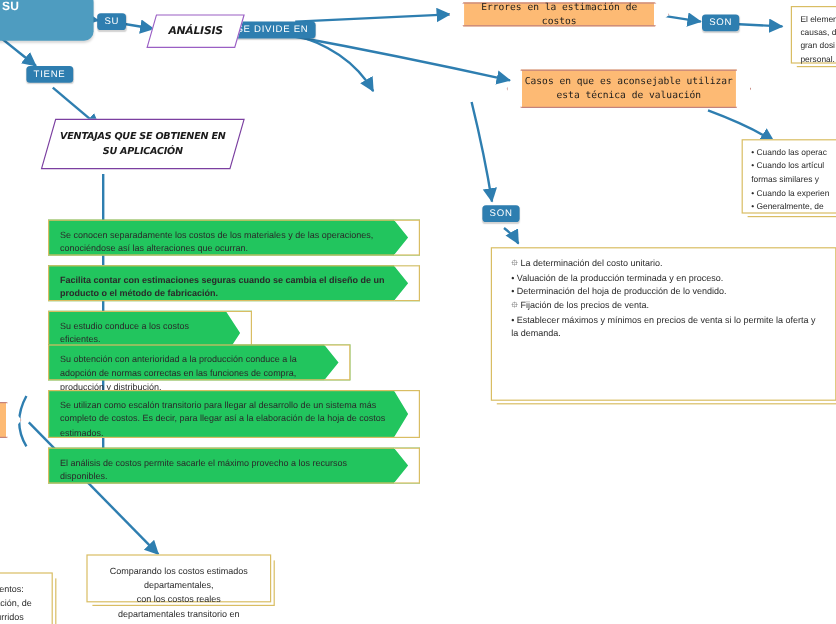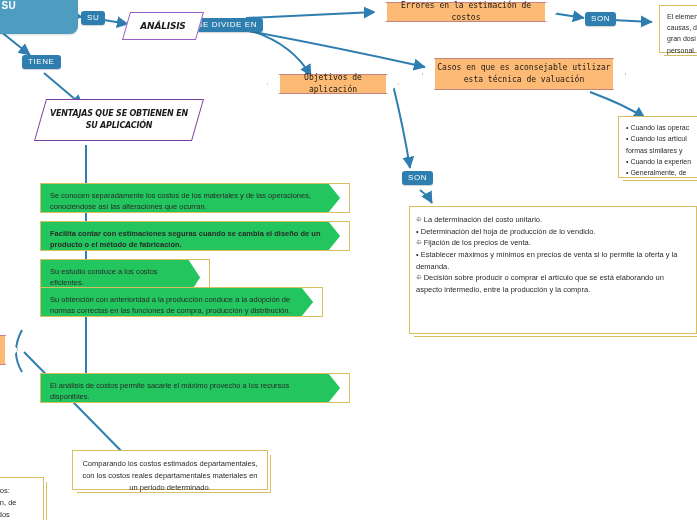--- a/index.html
+++ b/index.html
@@ -87,21 +87,21 @@
     clip-path:polygon(0 0,100% 0,100% 100%,0 100%,55% 50%);
     box-sizing:border-box;
   }
 
   
   .note{
     position:absolute;background:#ffffff;
     border:1px solid #d9bd63;
     box-sizing:border-box;
     font-size:7.5px;line-height:1.55;color:#2a2a2a;
-    padding:7px 6px;
+    padding:7px 16px;
     box-shadow:3px 3px 0 -1px #ffffff, 4px 4px 0 -1px #d9bd63;
   }
   .note.center{text-align:center;}
   .note .ln{display:block;}
   .note .bul{display:block;}
 </style>
 </head>
 <body>
 
 <div id="canvas">
@@ -163,71 +163,71 @@
 
   <div class="para violet" style="left:40px;top:99px;width:156px;height:40px;">
     <div class="inner" style="font-size:8px;white-space:pre-line;line-height:1.45;">VENTAJAS QUE SE OBTIENEN EN
 SU APLICACIÓN</div>
   </div>
 
   <div class="hexnode" style="left:386px;top:2px;width:160px;height:20px;">
     <span>Errores en la estimación de costos</span>
   </div>
 
-  <div class="hexnode" style="left:279px;top:74px;width:108px;height:20px;">
-    <span>Objetivos de aplicación</span>
-  </div>
 
   <div class="hexnode" style="left:434px;top:58px;width:180px;height:32px;white-space:pre-line;">
     <span>Casos en que es aconsejable utilizar
 esta técnica de valuación</span>
   </div>
 
   <div class="ribbon" style="left:40px;top:183px;width:310px;height:30px;">
     <span>Se conocen separadamente los costos de los materiales y de las operaciones, conociéndose así las alteraciones que ocurran.</span>
   </div>
   <div class="ribbon" style="left:40px;top:221px;width:310px;height:30px;font-weight:bold;">
     <span>Facilita contar con estimaciones seguras cuando se cambia el diseño de un producto o el método de fabricación.</span>
   </div>
   <div class="ribbon" style="left:40px;top:259px;width:170px;height:37px;">
     <span>Su estudio conduce a los costos eficientes.</span>
   </div>
-  <div class="ribbon" style="left:40px;top:287px;width:283px;height:30px;">
+  <div class="ribbon" style="left:40px;top:287px;width:252px;height:30px;">
     <span>Su obtención con anterioridad a la producción conduce a la adopción de normas correctas en las funciones de compra, producción y distribución.</span>
+  </div>
+  <div class="ribbon" style="left:40px;top:325px;width:310px;height:40px;">
+    <span>Se utilizan como escalón transitorio para llegar al desarrollo de un sistema más completo de costos. Es decir, para llegar así a la elaboración de la hoja de costos estimados.</span>
   </div>
   <div class="ribbon" style="left:40px;top:373px;width:310px;height:30px;">
     <span>El análisis de costos permite sacarle el máximo provecho a los recursos disponibles.</span>
   </div>
 
   <div class="note" style="left:409px;top:206px;width:288px;height:128px;">
     <span class="bul">⯐ La determinación del costo unitario.</span>
+    <span class="bul">• Valuación de la producción terminada y en proceso.</span>
     <span class="bul">• Determinación del hoja de producción de lo vendido.</span>
     <span class="bul">⯐ Fijación de los precios de venta.</span>
     <span class="bul">• Establecer máximos y mínimos en precios de venta si lo permite la oferta y la demanda.</span>
-    <span class="bul">⯐ Decisión sobre producir o comprar el artículo que se está elaborando un aspecto intermedio, entre la producción y la compra.</span>
   </div>
 
   <div class="note" style="left:659px;top:5px;width:70px;height:48px;font-size:7px;line-height:1.6;padding:5px 7px;">
     <span class="ln">El elemen</span>
     <span class="ln">causas, d</span>
     <span class="ln">gran dosi</span>
     <span class="ln">personal.</span>
   </div>
 
   <div class="note" style="left:618px;top:116px;width:110px;height:62px;font-size:7px;line-height:1.62;padding:5px 7px;">
     <span class="bul">• Cuando las operac</span>
     <span class="bul">• Cuando los artícul</span>
     <span class="bul">formas similares y</span>
     <span class="bul">• Cuando la experien</span>
     <span class="bul">• Generalmente, de</span>
   </div>
 
-  <div class="note center" style="left:72px;top:450px;width:196px;height:40px;line-height:1.6;">
+  <div class="note center" style="left:72px;top:462px;width:154px;height:40px;line-height:1.6;">
     <span class="ln">Comparando los costos estimados departamentales,</span>
-    <span class="ln">con los costos reales departamentales materiales en</span>
+    <span class="ln">con los costos reales departamentales transitorio en</span>
     <span class="ln">un periodo determinado.</span>
   </div>
 
   <div class="note" style="left:-28px;top:477px;width:72px;height:44px;line-height:1.6;">
     <span class="ln">ementos:</span>
     <span class="ln">licación, de</span>
     <span class="ln">ncurridos</span>
   </div>
 
   <div class="hexnode" style="left:-30px;top:335px;width:36px;height:30px;"></div>

